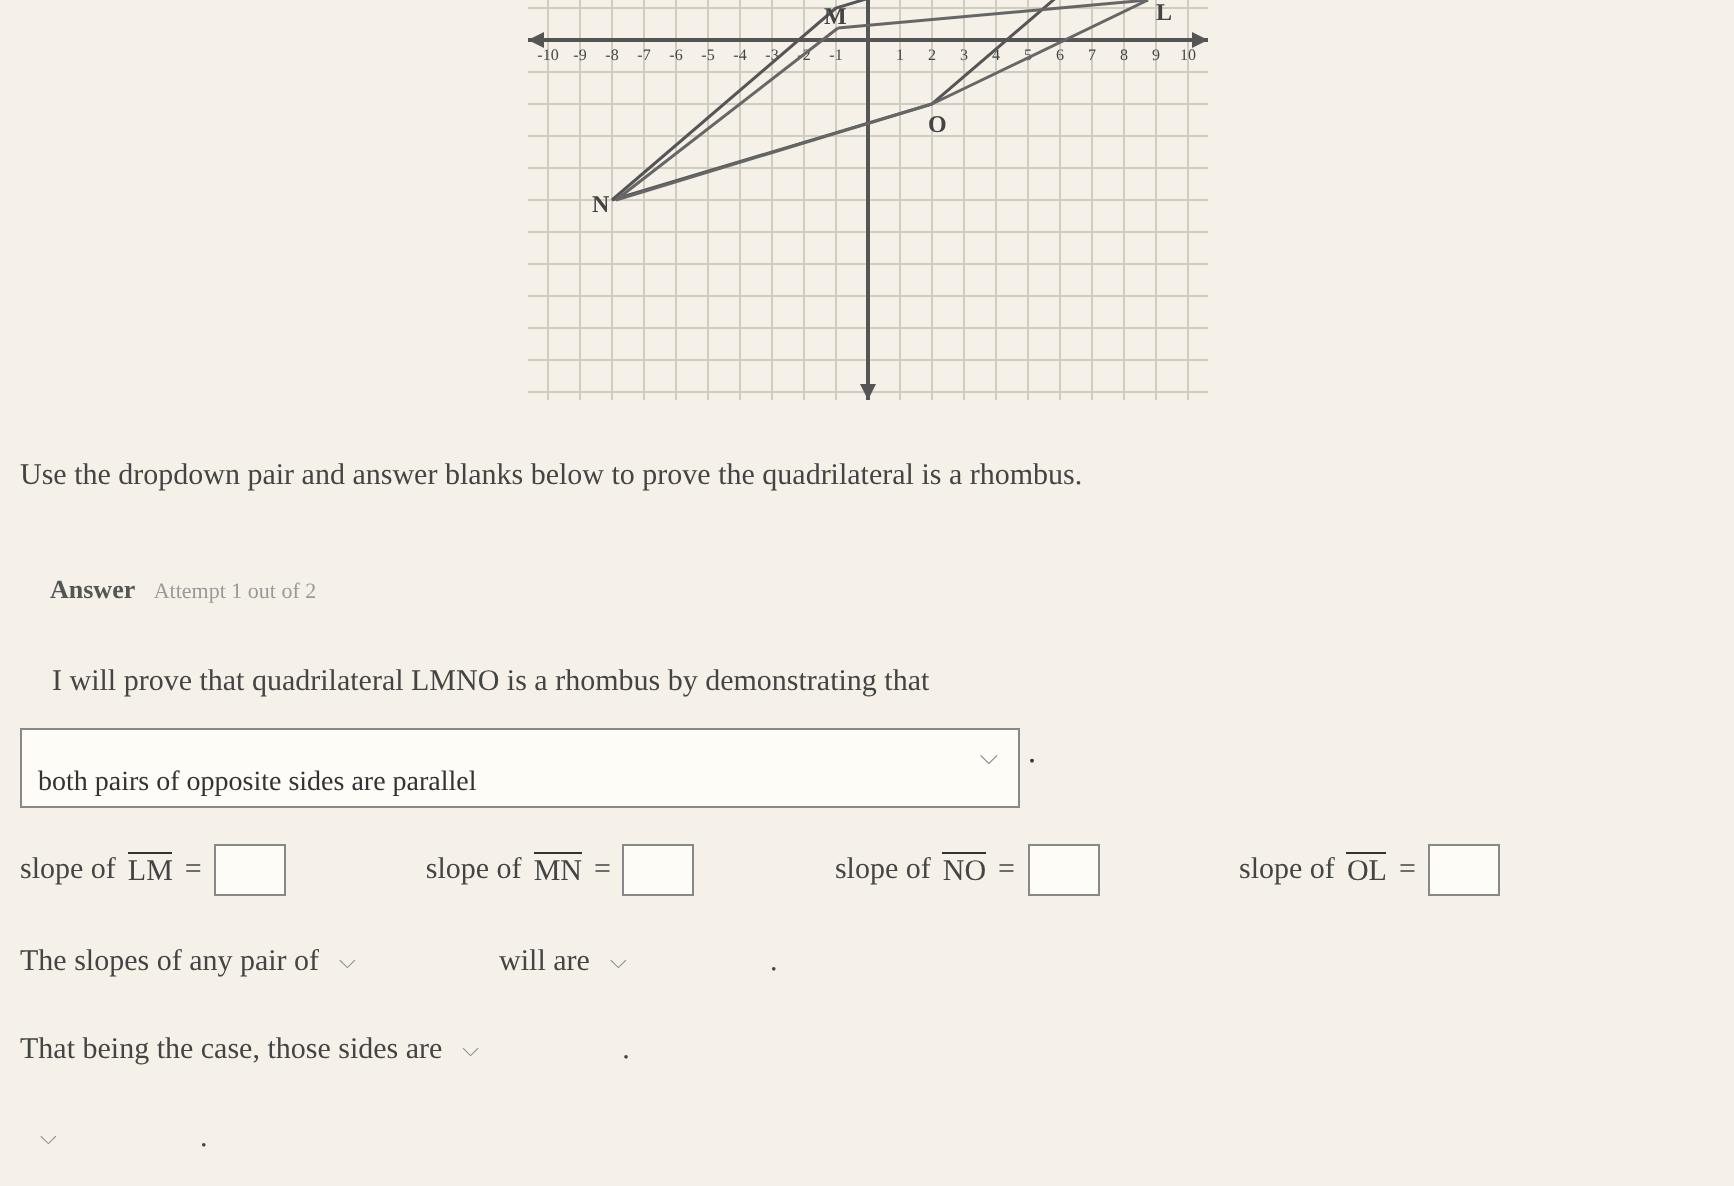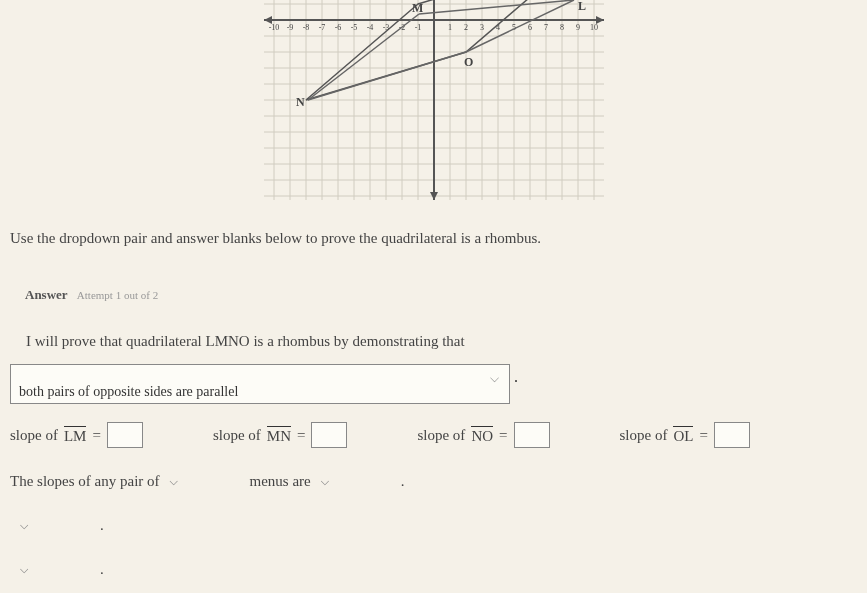--- a/index.html
+++ b/index.html
@@ -292,26 +292,27 @@
     <span>slope of </span>
     <span class="seg">OL</span>
     <span> = </span>
     <span class="blank-box"></span>
   </div>
 </div>
 
 <div class="sentence-row">
   <span>The slopes of any pair of</span>
   <span class="inline-dd"></span>
-  <span>menus are</span>
+  <span>will are</span>
+  <span class="inline-dd"></span>
+  <span>.</span>
+</div>
+
+<div class="sentence-row">
+  <span>That being the case, those sides are</span>
   <span class="inline-dd"></span>
   <span>.</span>
 </div>
 
 <div class="sentence-row">
   <span class="inline-dd"></span>
   <span>.</span>
 </div>
 
-<div class="sentence-row">
-  <span class="inline-dd"></span>
-  <span>.</span>
-</div>
-
 </body></html>

